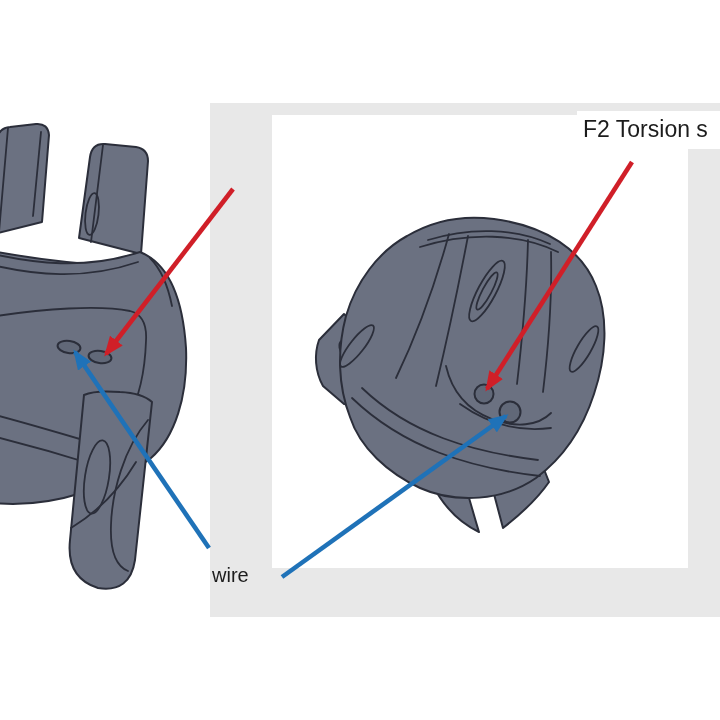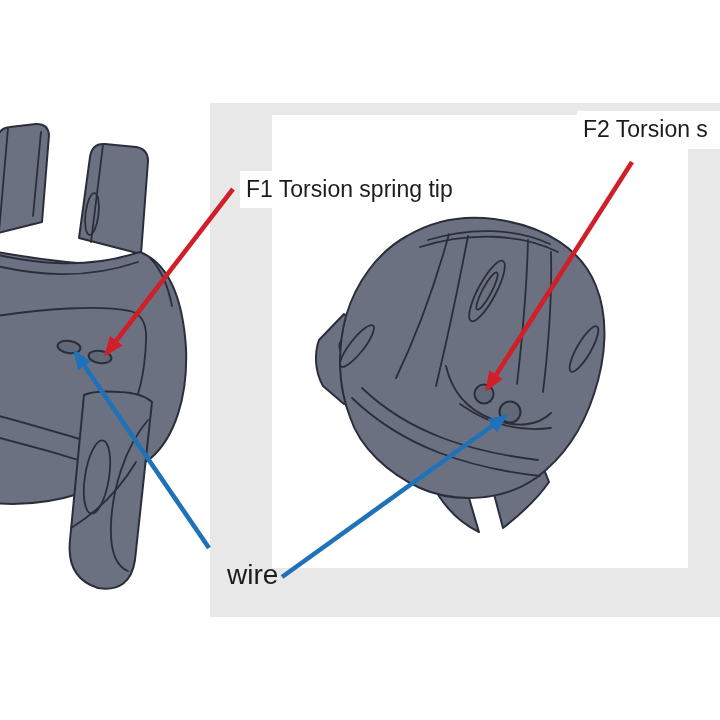--- a/index.html
+++ b/index.html
@@ -16,40 +16,39 @@
     position:absolute;left:272px;top:115px;width:416px;height:453px;
     background:var(--inner-white,#ffffff);
   }
   .scene{position:absolute;left:0;top:0;width:720px;height:720px;pointer-events:none;}
   .label{
     position:absolute;color:var(--text-dark,#1c1c1c);
     font-size:23px;line-height:37px;white-space:nowrap;
   }
   .label.f1{left:240px;top:171px;height:37px;padding:0 6px;background:var(--inner-white,#fff);}
   .label.f2{left:577px;top:111px;height:38px;width:143px;padding:0 0 0 6px;background:var(--inner-white,#fff);overflow:hidden;}
-  .label.wire{left:223px;top:558px;height:34px;line-height:34px;padding:0 4px;font-size:28px;background:transparent;}
+  .label.wire{left:208px;top:558px;height:34px;line-height:34px;padding:0 4px;font-size:20px;background:transparent;}
   
   .part{fill:var(--model-fill,#6b7181);stroke:var(--model-outline,#2b2e3a);stroke-width:2;stroke-linejoin:round;}
   .pline{fill:none;stroke:var(--model-outline,#2b2e3a);stroke-width:1.8;stroke-linecap:round;}
   .hole{fill:var(--model-hole,#5f6675);stroke:var(--model-outline,#2b2e3a);stroke-width:2;}
   .slot{fill:none;stroke:var(--model-outline,#2b2e3a);stroke-width:1.8;}
   .arrow-red{stroke:var(--arrow-red,#d01f28);stroke-width:4.6;fill:none;}
   .arrow-blue{stroke:var(--arrow-blue,#1f72b8);stroke-width:4.6;fill:none;}
   .head-red{fill:var(--arrow-red,#d01f28);}
   .head-blue{fill:var(--arrow-blue,#1f72b8);}
 </style>
 </head>
 <body>
 
 <div class="canvas">
 
   <div class="panel-outer"></div>
   <div class="panel-inner"></div>
 
-  <div class="label f1">F1 Torsion spring tip</div>
   <div class="label f2">F2 Torsion s</div>
   <div class="label wire">wire</div>
 
   <svg class="scene" viewBox="0 0 720 720" xmlns="http://www.w3.org/2000/svg">
     <defs>
       <marker id="head-red" markerUnits="userSpaceOnUse" markerWidth="20" markerHeight="16" refX="17" refY="8" orient="auto">
         <polygon class="head-red" points="0,0 20,8 0,16"></polygon>
       </marker>
       <marker id="head-blue" markerUnits="userSpaceOnUse" markerWidth="20" markerHeight="16" refX="17" refY="8" orient="auto">
         <polygon class="head-blue" points="0,0 20,8 0,16"></polygon>

